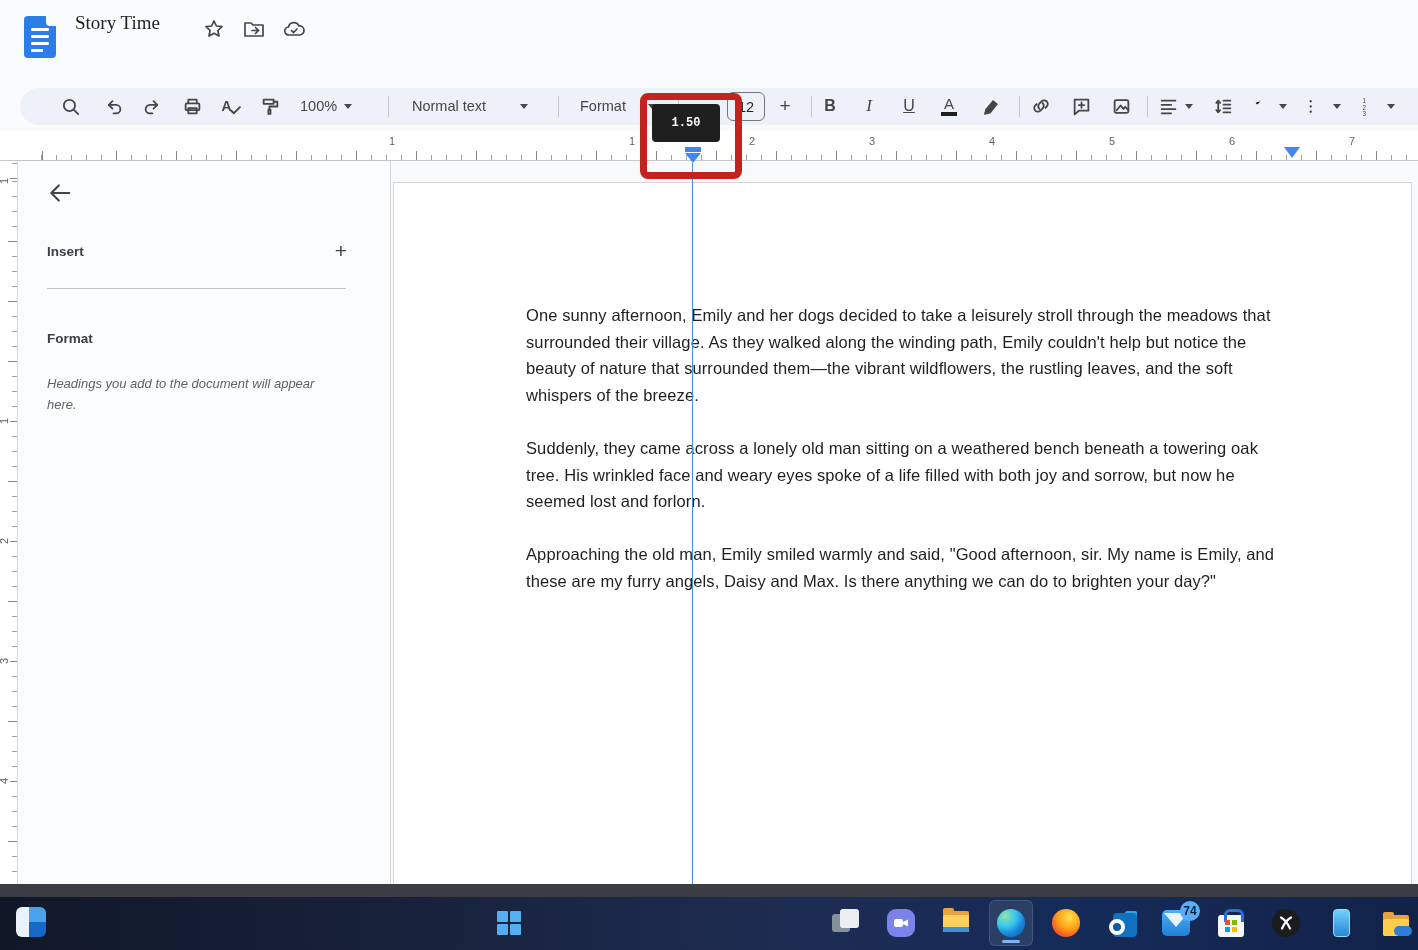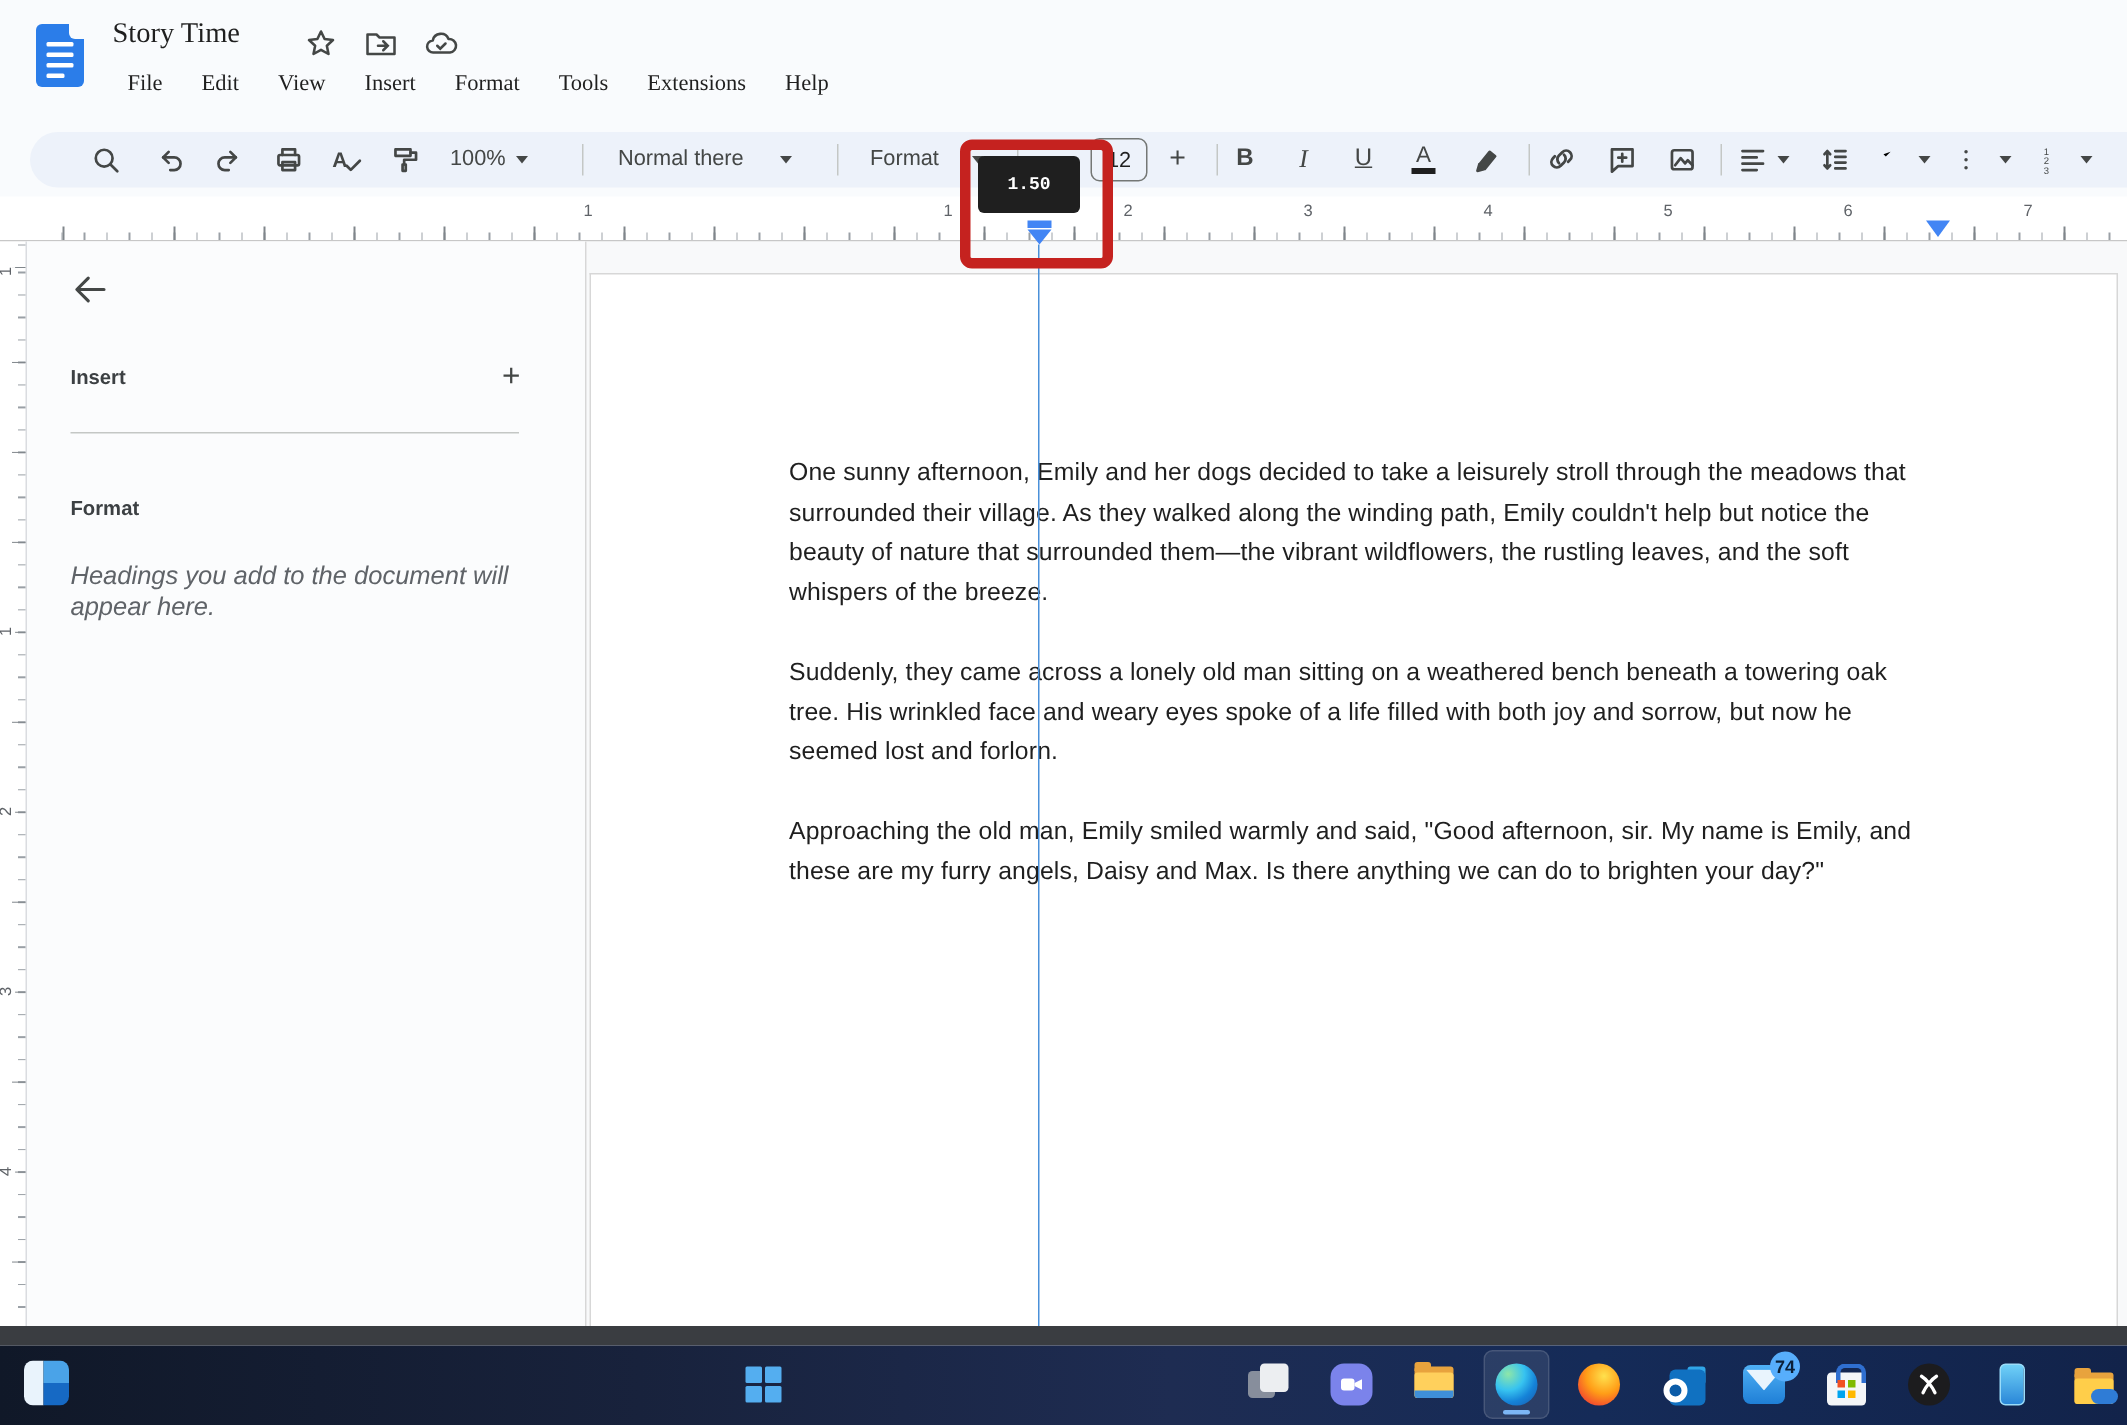--- a/index.html
+++ b/index.html
@@ -48,21 +48,21 @@
 
   
   #main { position:absolute; left:18px; top:161px; width:1400px; height:723px; background:#f8f9fa; }
   #summary-panel { position:absolute; left:0; top:0; width:373px; height:723px; background:#fbfcfd; border-right:1px solid #d7d7d7; }
   #back-btn { position:absolute; left:28px; top:18px; width:28px; height:28px; color:#444746; }
   #summary-row { position:absolute; left:29px; top:78px; width:300px; display:flex; justify-content:space-between; align-items:center; }
   #summary-label, #outline-label { font-size:13.5px; font-weight:bold; color:#3c4043; }
   #add-summary-btn { font-size:21px; color:#444746; font-weight:normal; }
   #summary-divider { position:absolute; left:29px; top:127px; width:299px; height:1px; background:#c4c7c5; }
   #outline-label { position:absolute; left:29px; top:170px; }
-  #outline-placeholder { position:absolute; left:29px; top:212px; width:292px; font-size:17px; font-style:italic; color:#5f6368; line-height:21px; }
+  #outline-placeholder { position:absolute; left:29px; top:212px; width:292px; font-size:13px; font-style:italic; color:#5f6368; line-height:21px; }
 
   #page { position:absolute; left:375px; top:21px; width:1019px; height:702px; background:#fff; border:1px solid #d7d7d7; border-bottom:none; }
   #doc-text { position:absolute; left:120px; top:119px; width:781px; font-size:16.5px; line-height:26.6px; color:#1f1f1f; letter-spacing:0.1px; }
   #doc-text .para { margin-bottom:26.6px;margin-left:12px; }
 
   
   #indent-guide { position:absolute; left:692px; top:163px; width:1px; height:721px; background:#4a90d9; z-index:30; }
   #indent-marker-bar { position:absolute; left:685px; top:147px; width:16px; height:5px; background:#4285f4; z-index:31; }
   #indent-marker-tri { position:absolute; left:685px; top:153px; width:0; height:0; border-left:8px solid transparent; border-right:8px solid transparent; border-top:10px solid #4285f4; z-index:31; }
   #right-indent-tri { position:absolute; left:1284px; top:147px; width:0; height:0; border-left:8px solid transparent; border-right:8px solid transparent; border-top:11px solid #4285f4; }
@@ -138,30 +138,20 @@
           <path d="M3 6h6l2 2h10v11H3z" fill="none" stroke="#444746" stroke-width="1.7" stroke-linejoin="round"></path>
           <path d="M10 13.5h6M13.5 10.5l3 3-3 3" fill="none" stroke="#444746" stroke-width="1.7" stroke-linecap="round"></path>
         </svg>
     </div>
     <div class="title-ico" style="left:282px">
       <svg width="24" height="24" viewBox="0 0 24 24">
           <path d="M7 18a4 4 0 0 1-.5-8A5.5 5.5 0 0 1 17 9a4 4 0 0 1 1 9z" fill="none" stroke="#444746" stroke-width="1.7" stroke-linejoin="round"></path>
           <path d="M9.5 13.5l2 2 3.5-3.5" fill="none" stroke="#444746" stroke-width="1.7" stroke-linecap="round"></path>
         </svg>
     </div>
-    <div id="menubar">
-      <span class="menu-item">File</span>
-      <span class="menu-item">Edit</span>
-      <span class="menu-item">View</span>
-      <span class="menu-item">Insert</span>
-      <span class="menu-item">Format</span>
-      <span class="menu-item">Tools</span>
-      <span class="menu-item">Extensions</span>
-      <span class="menu-item">Help</span>
-    </div>
   </div>
 
   <div id="toolbar">
     <div class="tbtn" style="left:32px">
       <svg width="19" height="19" viewBox="0 0 18 18">
           <circle cx="8" cy="8" r="5.3"></circle>
           <line x1="12" y1="12" x2="16.3" y2="16.3"></line>
         </svg>
     </div>
     <div class="tbtn" style="left:75px">
@@ -195,21 +185,21 @@
           <path d="M12 4.5h3.5v4.5H8v3"></path>
           <rect x="7" y="12" width="2" height="4"></rect>
         </svg>
     </div>
     <div class="tctl" style="left:272px;padding:0 8px">
       <span class="tlabel">100%</span>
       <span class="dd"></span>
     </div>
     <div class="tdiv" style="left:368px"></div>
     <div class="tctl" style="left:384px;padding:0 8px;width:132px;justify-content:space-between">
-      <span class="tlabel">Normal there</span>
+      <span class="tlabel">Normal text</span>
       <span class="dd"></span>
     </div>
     <div class="tdiv" style="left:538px"></div>
     <div class="tctl" style="left:552px;padding:0 8px;width:92px;justify-content:space-between">
       <span class="tlabel">Format</span>
       <span class="dd"></span>
     </div>
     <div class="tdiv" style="left:658px"></div>
     <div class="tbtn bigop" style="left:668px;z-index:1">
         <span>−</span>

